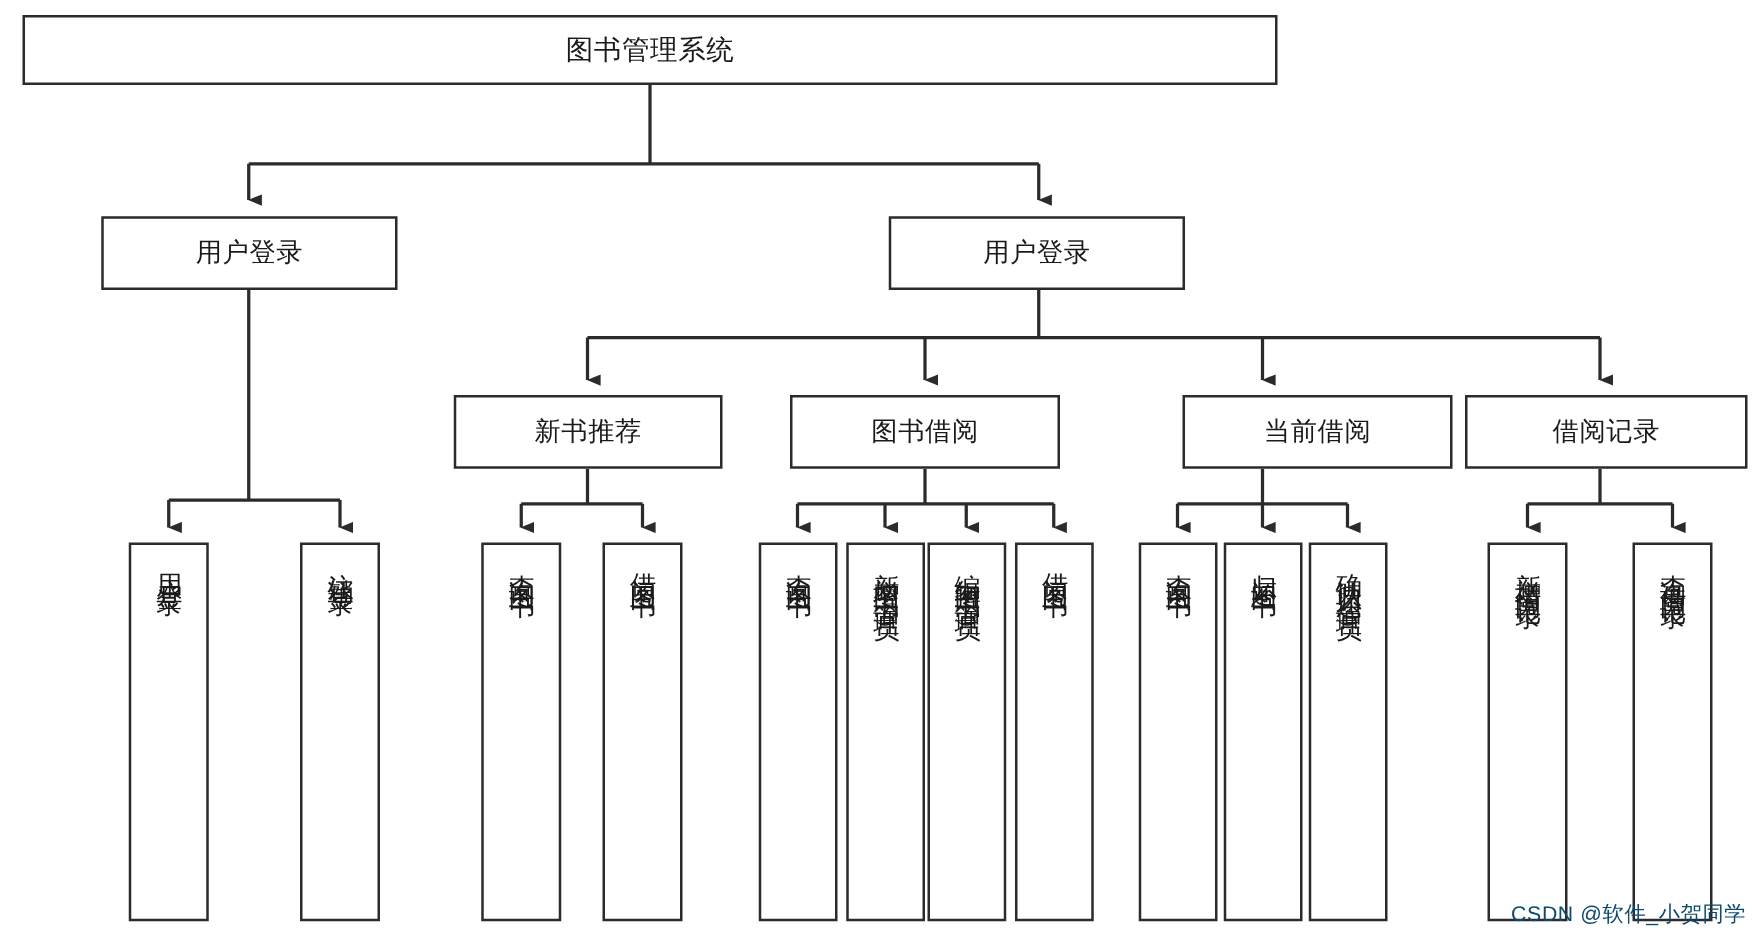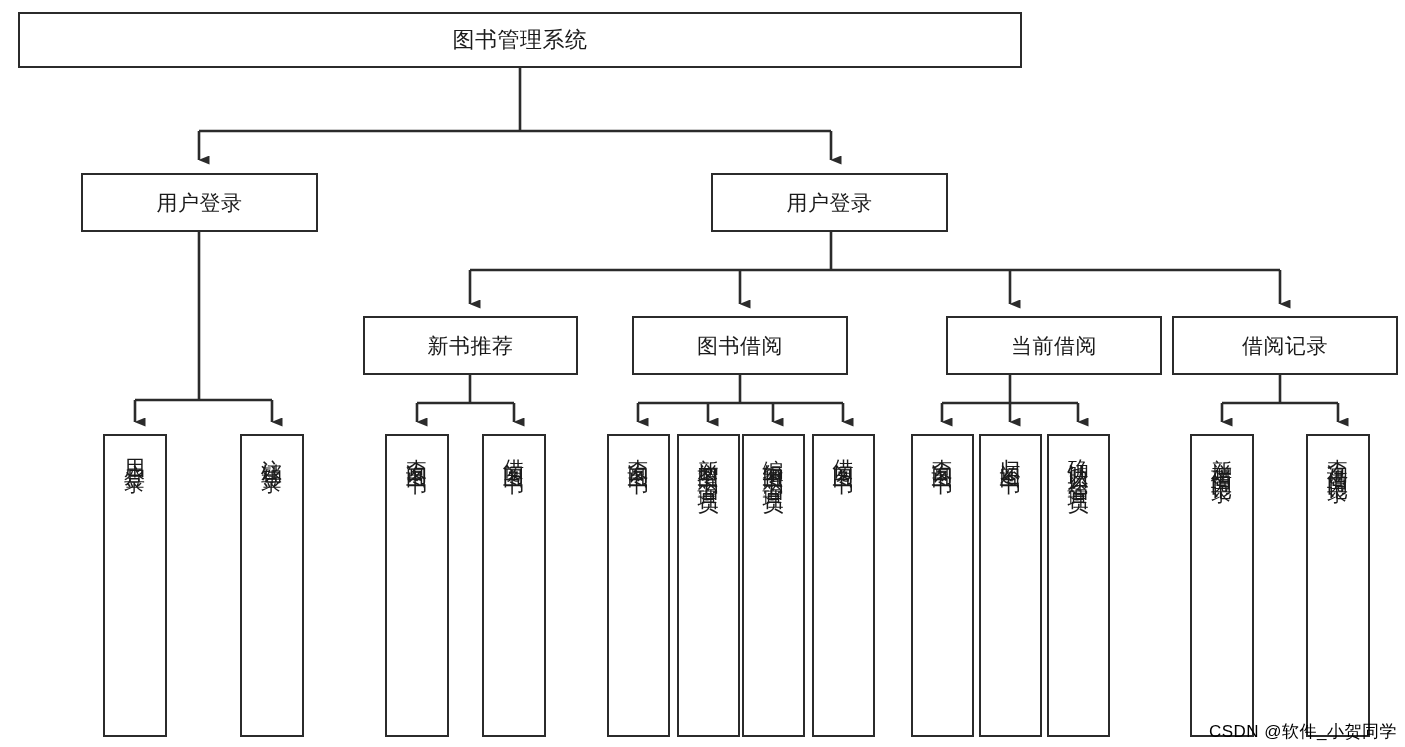--- a/index.html
+++ b/index.html
@@ -56,21 +56,21 @@
     letter-spacing: 5px;
     line-height: 1;
     margin: 0 auto;
   }
   .node.root .lbl { font-size: 22px; }
   .watermark {
     position: absolute;
     right: 8px;
     bottom: 4px;
     font-size: 17px;
-    color: #000000;
+    color: #0c4a6e;
     white-space: nowrap;
     letter-spacing: 0.5px;
   }
 </style>
 </head>
 <body>
 
 <div id="canvas">
 
   <svg class="wires" viewBox="0 0 1405 747" xmlns="http://www.w3.org/2000/svg">

